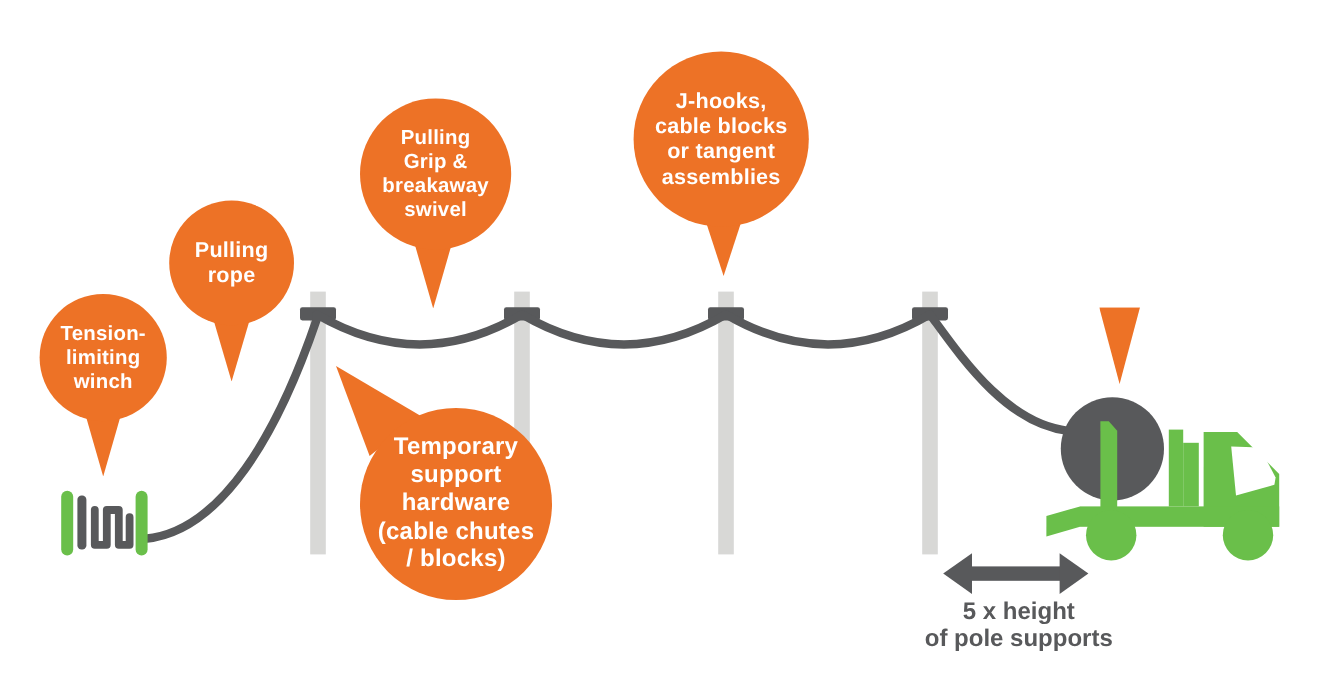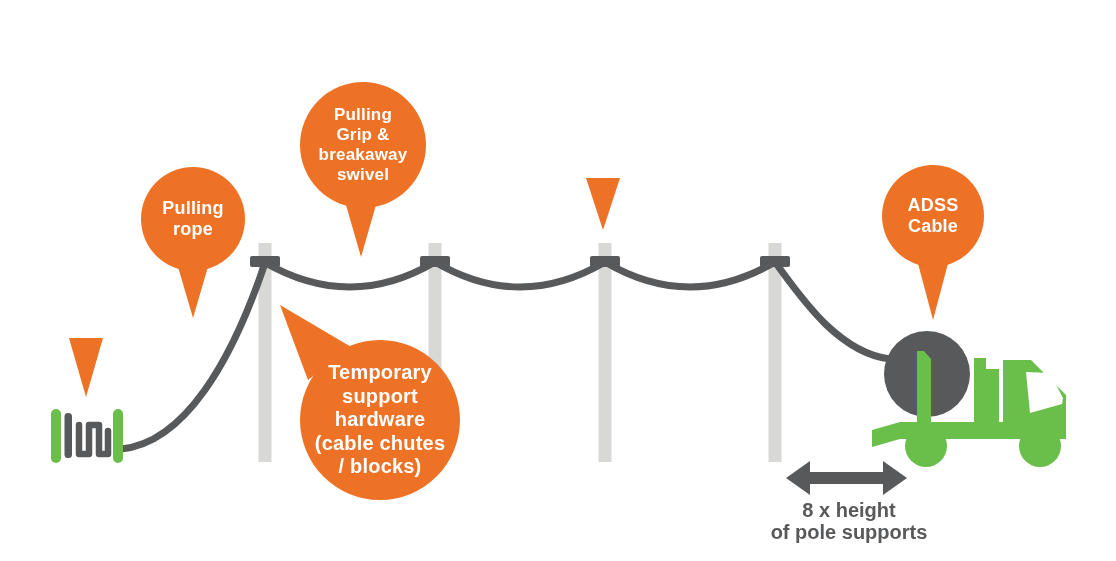--- a/index.html
+++ b/index.html
@@ -94,48 +94,55 @@
     </g>
 
     <g fill="#58595B">
       <rect x="804" y="472" width="85" height="12"></rect>
       <polygon points="786,478 810,461 810,495"></polygon>
       <polygon points="907,478 883,461 883,495"></polygon>
     </g>
   </svg>
 
   <div class="tail down t1"></div>
+  <div class="bubble b1">
+    <span>Tension-
+limiting
+winch</span>
+  </div>
 
   <div class="tail down t2"></div>
   <div class="bubble b2">
     <span>Pulling
 rope</span>
   </div>
 
   <div class="tail down t3"></div>
   <div class="bubble b3">
     <span>Pulling
 Grip &amp;
 breakaway
 swivel</span>
   </div>
 
   <div class="tail down t4"></div>
+  <div class="bubble b4">
+    <span>J-hooks,
+cable blocks
+or tangent
+assemblies</span>
+  </div>
 
   <div class="tail upleft t5"></div>
   <div class="bubble b5">
     <span>Temporary
 support
 hardware
 (cable chutes
 / blocks)</span>
   </div>
 
   <div class="tail down t6"></div>
-  <div class="bubble b6">
-    <span>ADSS
-Cable</span>
-  </div>
 
-  <div class="measure-label">8 x height
+  <div class="measure-label">5 x height
 of pole supports</div>
 
 </div>
 
 </body></html>

